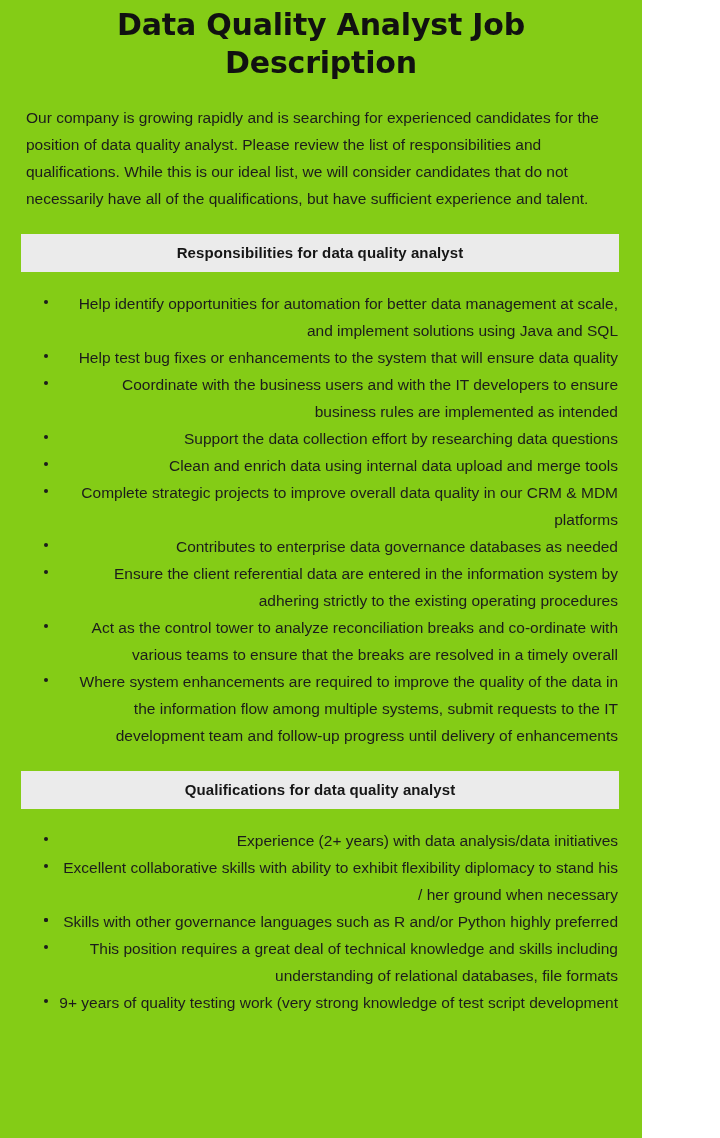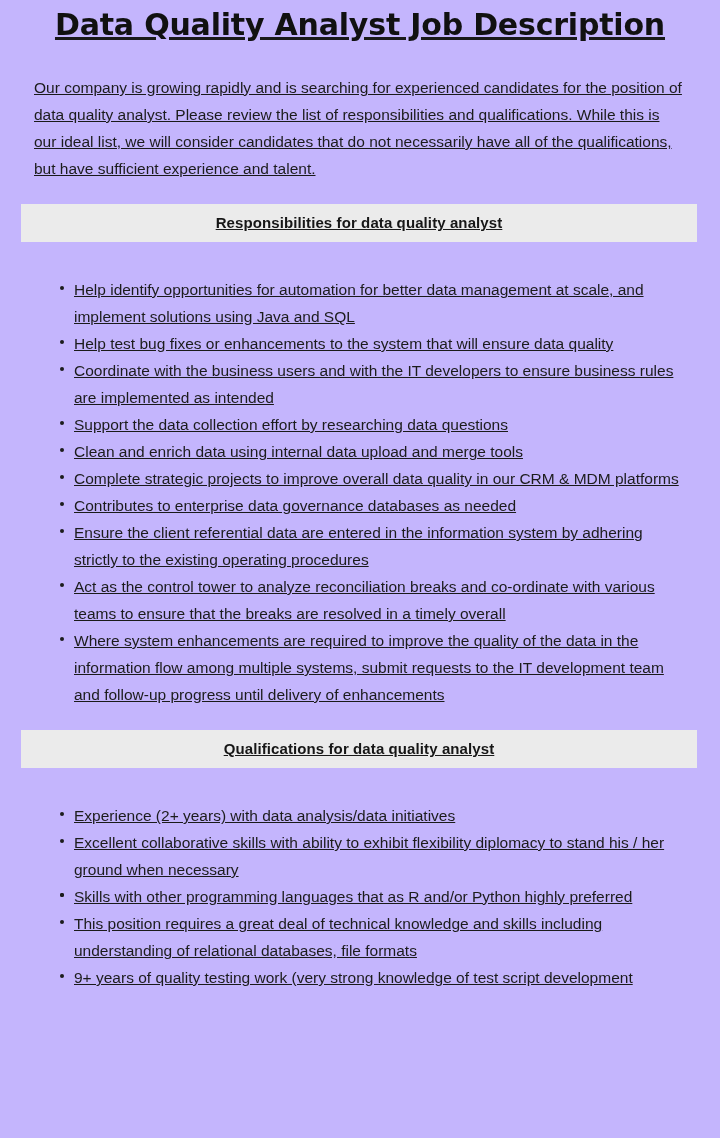--- a/index.html
+++ b/index.html
@@ -9,45 +9,44 @@
   }
   body {
     width: 720px;
     min-height: 1138px;
     font-family: "Liberation Sans", "DejaVu Sans", sans-serif;
     color: #1a1a1a;
     -webkit-font-smoothing: antialiased;
   }
 
   .page {
-    width: 720px;
+    width: 642px;
     min-height: 1138px;
     box-sizing: border-box;
     padding: 0;
     position: relative;
-    background: #c4b5fd;
-    text-decoration: underline;
+    background: #84cc16;
   }
 
   
   .doc-title {
     margin: 0;
     padding: 6px 20px 0 20px;
     text-align: center;
     font-family: "DejaVu Sans", "Liberation Sans", sans-serif;
     font-size: 30px;
     font-weight: 700;
     line-height: 38px;
     letter-spacing: -0.2px;
     color: #111111;
   }
 
   
   .intro {
-    margin: 12px;
+    margin: 4px;
     padding: 18px 24px 0 22px;
     font-size: 15.5px;
     line-height: 27px;
     color: #1c1c1c;
     text-align: left;
   }
 
   
   .section-band {
     margin: 22px 23px 0 21px;
@@ -62,23 +61,24 @@
   .section-band-title {
     font-size: 15px;
     font-weight: 600;
     color: #161616;
     line-height: 20px;
     letter-spacing: 0.1px;
   }
 
   
   ul.bullets {
-    margin: 16px;
+    margin: 0;
     padding: 18px 24px 0 58px;
     list-style: none;
+    text-align: right;
   }
   ul.bullets li {
     position: relative;
     font-size: 15.5px;
     line-height: 27px;
     color: #1c1c1c;
     margin: 0 0 0 0;
     padding: 0 0 0 0;
   }
   ul.bullets li .bullet-dot {
@@ -162,21 +162,21 @@
     </li>
     <li>
       <span class="bullet-dot"></span>
       <span>Excellent collaborative skills with ability to exhibit flexibility diplomacy to stand his / her ground when necessary</span>
     </li>
     <li>
       <span class="bullet-dot"></span>
     </li>
     <li>
       <span class="bullet-dot"></span>
-      <span>Skills with other programming languages that as R and/or Python highly preferred</span>
+      <span>Skills with other governance languages such as R and/or Python highly preferred</span>
     </li>
     <li>
       <span class="bullet-dot"></span>
       <span>This position requires a great deal of technical knowledge and skills including understanding of relational databases, file formats</span>
     </li>
     <li>
       <span class="bullet-dot"></span>
       <span>9+ years of quality testing work (very strong knowledge of test script development</span>
     </li>
   </ul>

